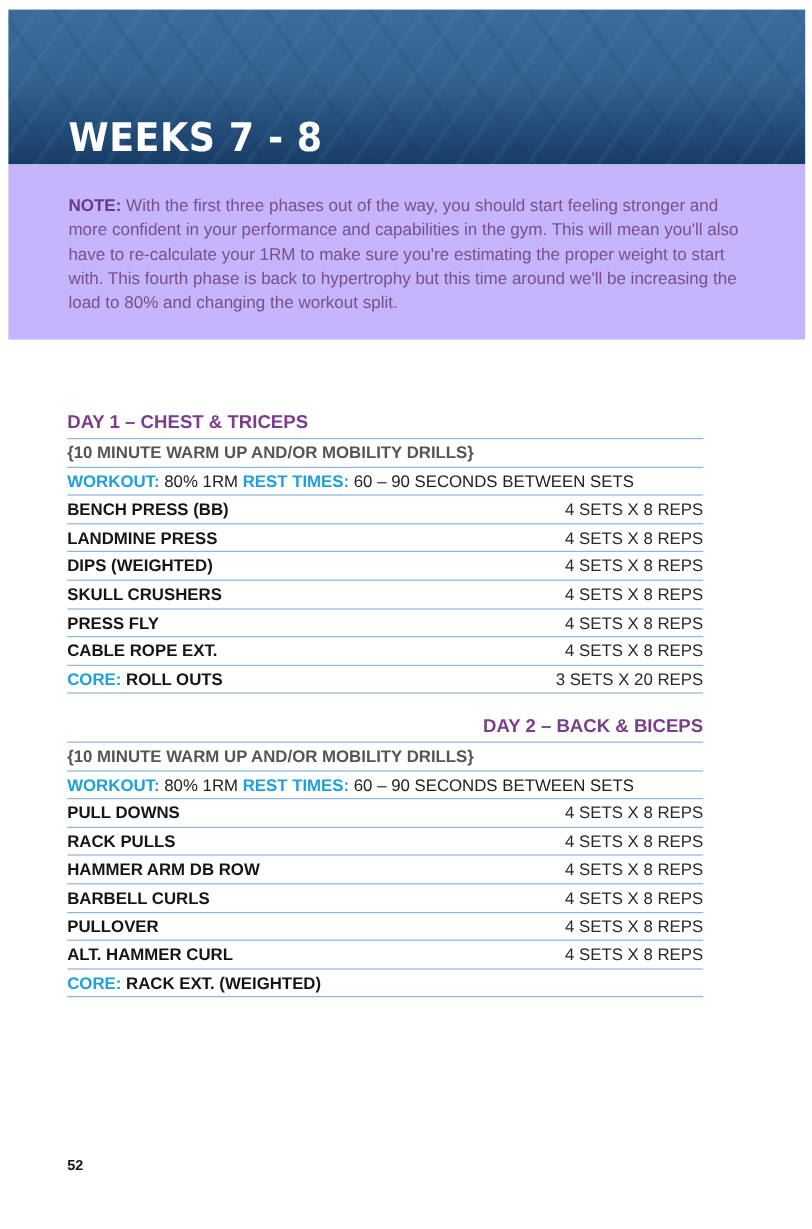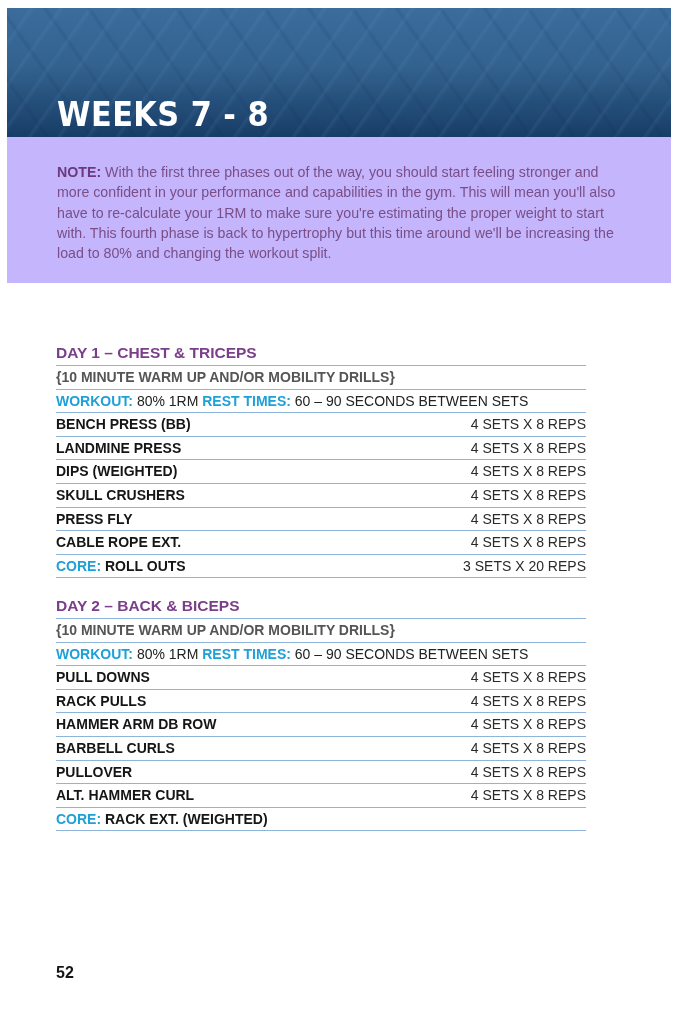--- a/index.html
+++ b/index.html
@@ -37,21 +37,21 @@
     display: flex; justify-content: space-between; white-space: nowrap;
     font-family: "Liberation Sans", sans-serif; font-size: 14px;
   }
   .warmup { font-weight: bold; color: #555555; }
   .info { color: #222222; }
   .blue { color: #1ea0d8; font-weight: bold; }
   .ex-name { font-weight: bold; color: #151515; }
   .ex-val { color: #2a2a2a; }
   .page-num {
     position: absolute; left: 56px; top: 964px;
-    font-family: "Liberation Sans", sans-serif; font-weight: bold; font-size: 16px; color: #151515;
+    font-family: "Liberation Sans", sans-serif; font-weight: bold; font-size: 12px; color: #151515;
   }
 </style>
 </head>
 <body>
 
 <div class="banner">
   <div class="banner-title">WEEKS 7 - 8</div>
 </div>
 
 <div class="note-box">
@@ -91,21 +91,21 @@
   <div class="row">
       <span><span class="ex-name">CABLE ROPE EXT.</span></span>
       <span class="ex-val">4 SETS X 8 REPS</span>
     </div>
   <div class="row">
       <span><span class="blue">CORE: </span><span class="ex-name">ROLL OUTS</span></span>
       <span class="ex-val">3 SETS X 20 REPS</span>
     </div>
 </div>
 
-<div class="day" style="top:595px;">
+<div class="day" style="top:595px;text-align:right;">
   <div class="day-title">DAY 2 – BACK &amp; BICEPS</div>
   <div class="row warmup">
       <span>{10 MINUTE WARM UP AND/OR MOBILITY DRILLS}</span>
     </div>
   <div class="row info">
     <span>
       <span class="blue">WORKOUT:</span><span> 80% 1RM </span><span class="blue">REST TIMES:</span><span> 60 – 90 SECONDS BETWEEN SETS</span>
     </span>
   </div>
   <div class="row">

